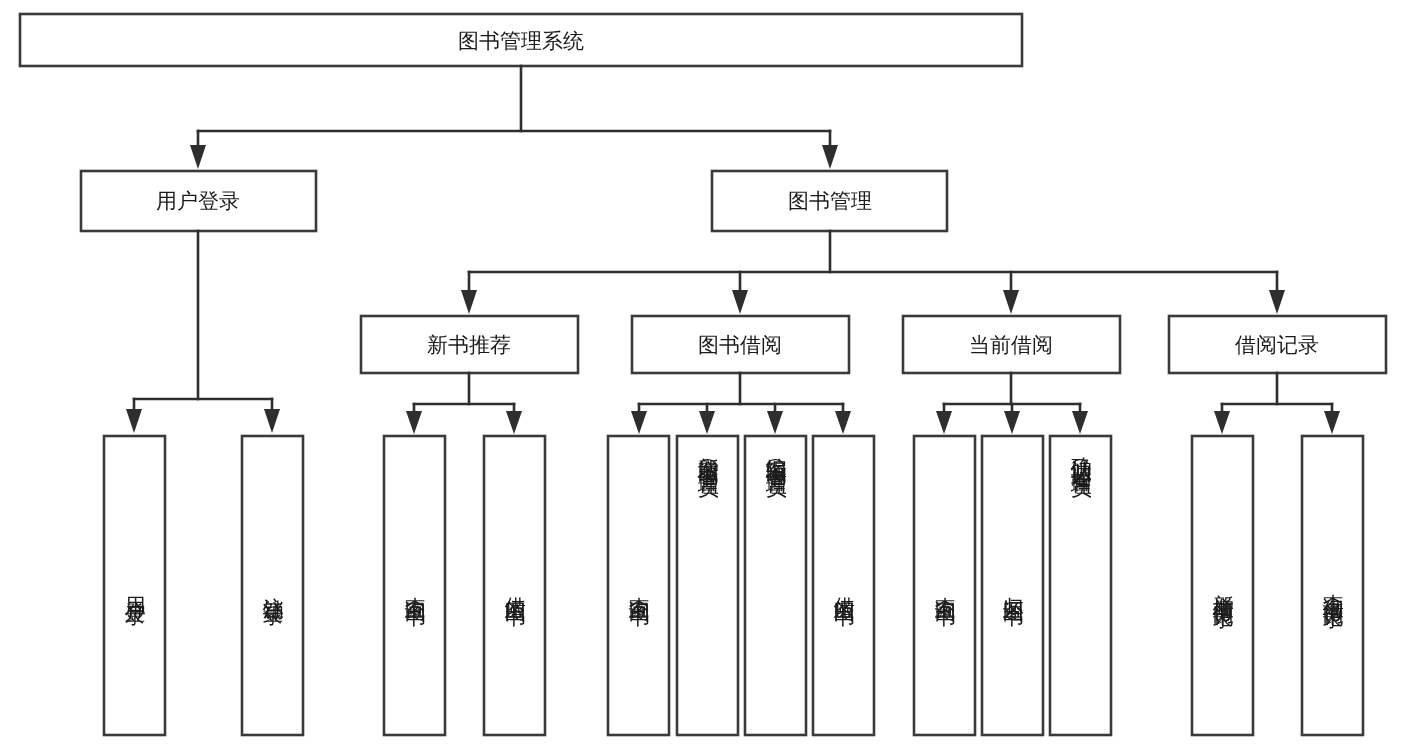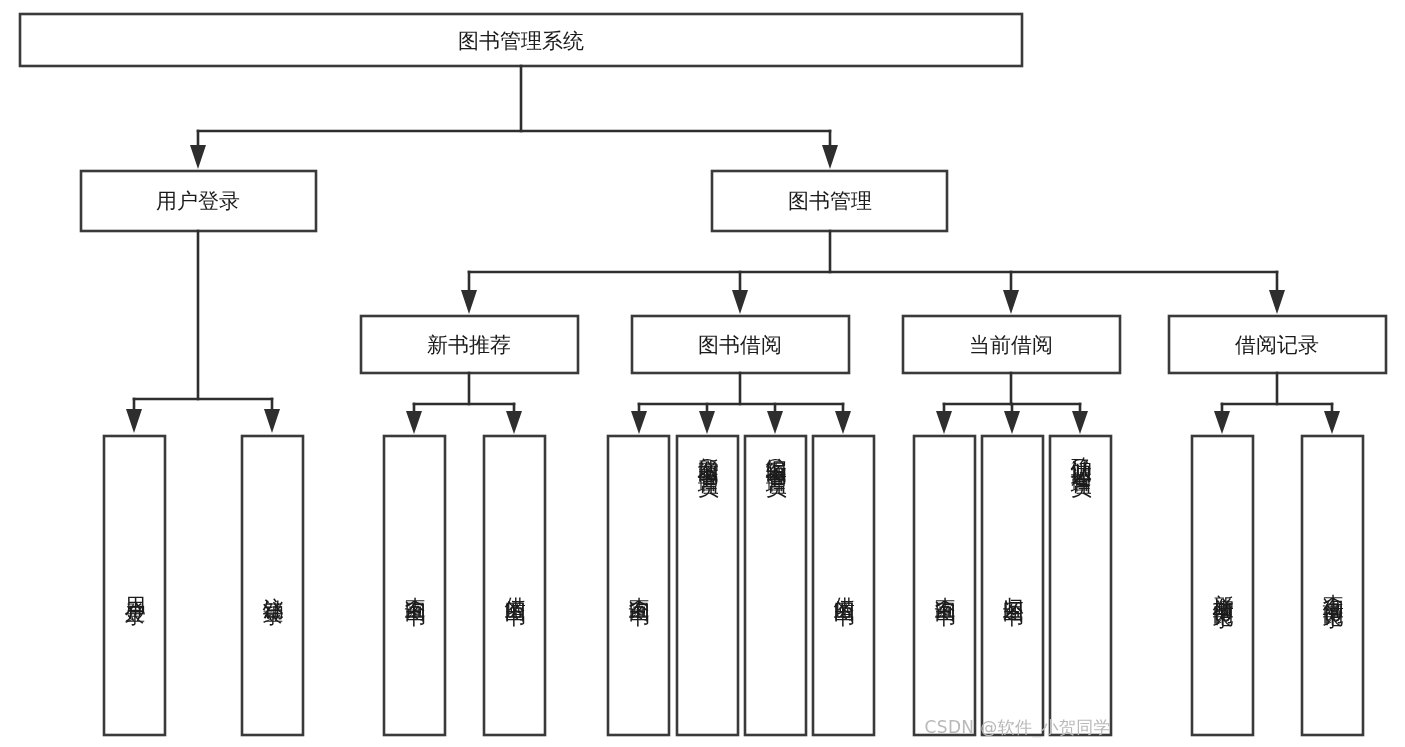--- a/index.html
+++ b/index.html
@@ -259,15 +259,14 @@
     <span class="vert-label">确认归还（管理员）</span>
   </div>
 
   <div class="vert-label-wrap" style="left:1192px; top:436px; width:61px; height:299px;">
     <span class="vert-label">新增借阅记录</span>
   </div>
   <div class="vert-label-wrap" style="left:1302px; top:436px; width:61px; height:299px;">
     <span class="vert-label">查询借阅记录</span>
   </div>
 
-  <div class="watermark">CSDN @软件_小贺同学</div>
 
 </div>
 
 </body></html>

